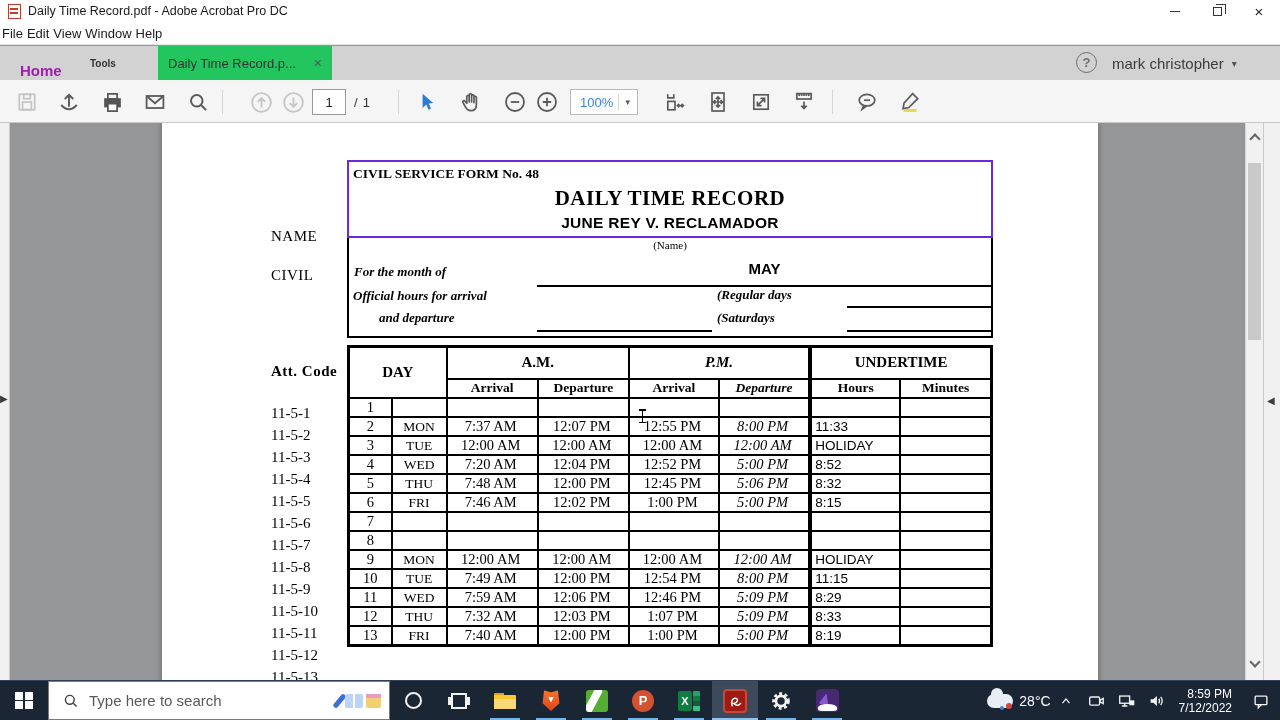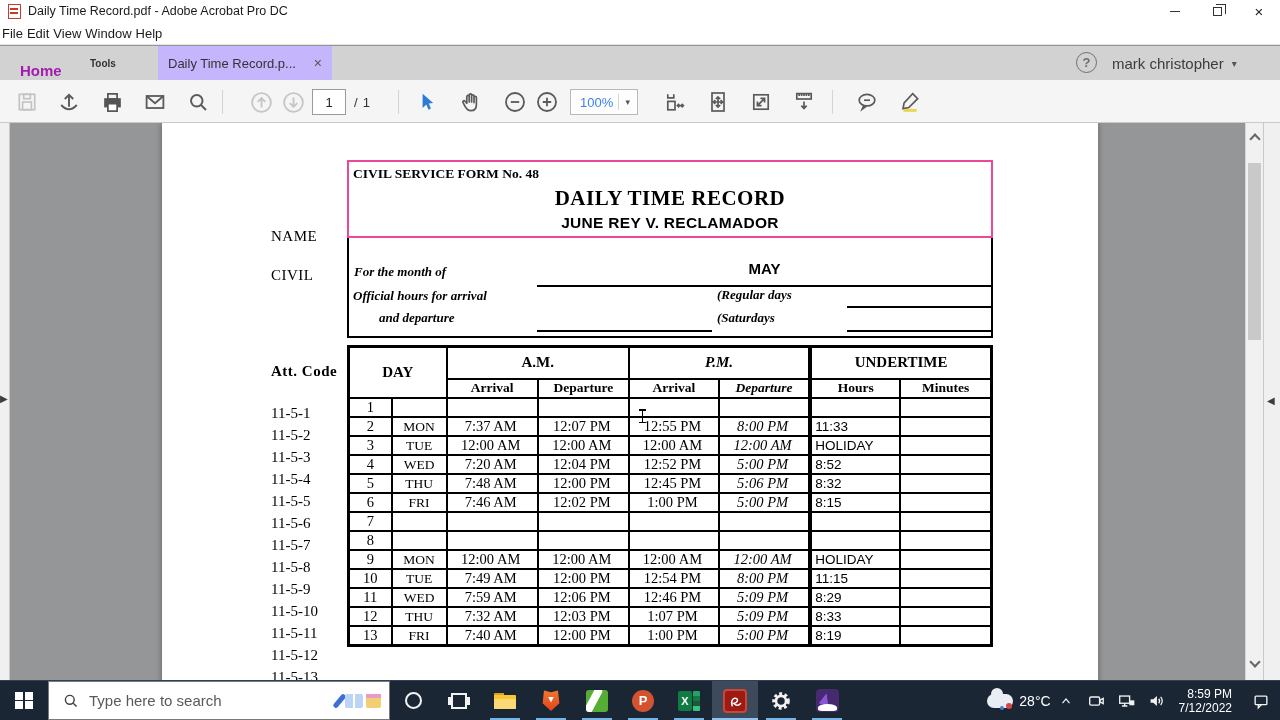--- a/index.html
+++ b/index.html
@@ -18,21 +18,21 @@
   .wc-restore::before { content:""; position:absolute; left:2px; top:-4px; width:9px; height:9px; border:1px solid #333; border-bottom:none; border-left:none; }
 
   
   .menubar { position:absolute; left:0; top:22px; width:1280px; height:23px; background:#ffffff; display:flex; align-items:center; border-bottom:1px solid #e4e4e4; }
   .menu-item { font-size:13px; color:#1a1a1a; padding:0 2px; }
 
   
   .tabbar { position:absolute; left:0; top:46px; width:1280px; height:34px; background:#d2d2d2; }
   .tab-home { position:absolute; left:14px; top:0; height:48px; display:flex; align-items:center; font-size:15px; font-weight:bold; color:#a21caf; padding:0 6px; }
   .tab-tools { position:absolute; left:84px; top:0; height:34px; display:flex; align-items:center; font-size:10px; font-weight:bold; color:#323232; padding:0 6px; }
-  .tab-doc { position:absolute; left:158px; top:0; width:174px; height:34px; background:#c4b5fd; display:flex; align-items:center; padding:0 10px; }
+  .tab-doc { position:absolute; left:158px; top:0; width:174px; height:34px; background:#22c55e; display:flex; align-items:center; padding:0 10px; }
   .tab-doc-label { font-size:13px; color:#333; flex:1; white-space:nowrap; overflow:hidden; }
   .tab-close { font-size:14px; color:#555; margin-left:6px; }
   .help-circle { position:absolute; left:1076px; top:6px; width:21px; height:21px; border:1.6px solid #6e6e6e; border-radius:50%; display:flex; align-items:center; justify-content:center; font-size:13px; color:#6e6e6e; font-weight:bold; }
   .account { position:absolute; left:1112px; top:0; height:34px; display:flex; align-items:center; font-size:15px; color:#3c3c3c; }
   .account-caret { font-size:10px; color:#555; margin-left:8px; }
 
   
   .toolbar { position:absolute; left:0; top:80px; width:1280px; height:43px; background:#f5f5f5; border-bottom:1px solid #c9c9c9; }
   .tbtn { position:absolute; top:7px; width:30px; height:30px; display:flex; align-items:center; justify-content:center; }
   .tsep { position:absolute; top:10px; width:1px; height:24px; background:#d4d4d4; }
@@ -53,21 +53,21 @@
   .chev { width:8px; height:8px; border-left:2px solid #666; border-bottom:2px solid #666; }
   .chev-up { transform:rotate(135deg); margin:12px auto 0; }
   .chev-down { transform:rotate(-45deg); margin:0 auto; }
   .scroll-down { position:absolute; bottom:14px; left:0; width:100%; }
 
   
   .page { position:absolute; left:162px; top:0; width:936px; height:700px; background:#ffffff; box-shadow:0 0 6px rgba(0,0,0,.35); font-family:"Liberation Serif",serif; color:#000; }
   .side-label { position:absolute; left:109px; font-size:15px; letter-spacing:.5px; }
   .attcode-list { position:absolute; left:109px; top:280px; }
   .attcode { height:22px; line-height:20px; font-size:15px; }
-  .box1 { position:absolute; left:185px; top:37px; width:646px; height:78px; border:2px solid #ec4899; }
+  .box1 { position:absolute; left:185px; top:37px; width:646px; height:78px; border:2px solid #6d28d9; }
   .formno { position:absolute; left:4px; top:4px; font-size:13.5px; font-weight:bold; }
   .doctitle { position:absolute; left:0; top:24px; width:100%; text-align:center; font-size:21px; font-weight:bold; letter-spacing:.5px; }
   .employee { position:absolute; left:0; top:52px; width:100%; text-align:center; font-size:15.5px; font-weight:bold; font-family:"Liberation Sans",sans-serif; letter-spacing:.3px; }
   .box2 { position:absolute; left:185px; top:115px; width:646px; height:100px; border:2px solid #000; border-top:none; }
   .namecap { position:absolute; left:0; top:1px; width:100%; text-align:center; font-size:11px; }
   .it { font-style:italic; font-weight:bold; font-size:13px; }
   .monthlbl { position:absolute; left:5px; top:26px; }
   .monthval { position:absolute; left:188px; top:22px; width:455px; text-align:center; font-size:15px; font-weight:bold; font-family:"Liberation Sans",sans-serif; }
   .uline { position:absolute; height:2px; background:#000; }
   .ul-may { left:188px; top:47px; width:455px; }
@@ -359,20 +359,21 @@
         <div class="attcode">11-5-13</div>
       </div>
 
       <div class="box1">
         <div class="formno">CIVIL SERVICE FORM No. 48</div>
         <div class="doctitle">DAILY TIME RECORD</div>
         <div class="employee">JUNE REY V. RECLAMADOR</div>
       </div>
 
       <div class="box2">
+        <div class="namecap">(Name)</div>
         <div class="it monthlbl">For the month of</div>
         <div class="monthval">MAY</div>
         <div class="uline ul-may"></div>
         <div class="it offl1">Official hours for arrival</div>
         <div class="it regdays">(Regular days</div>
         <div class="uline ul-reg"></div>
         <div class="it offl2">and departure</div>
         <div class="it satdays">(Saturdays</div>
         <div class="uline ul-botL"></div>
         <div class="uline ul-botR"></div>

